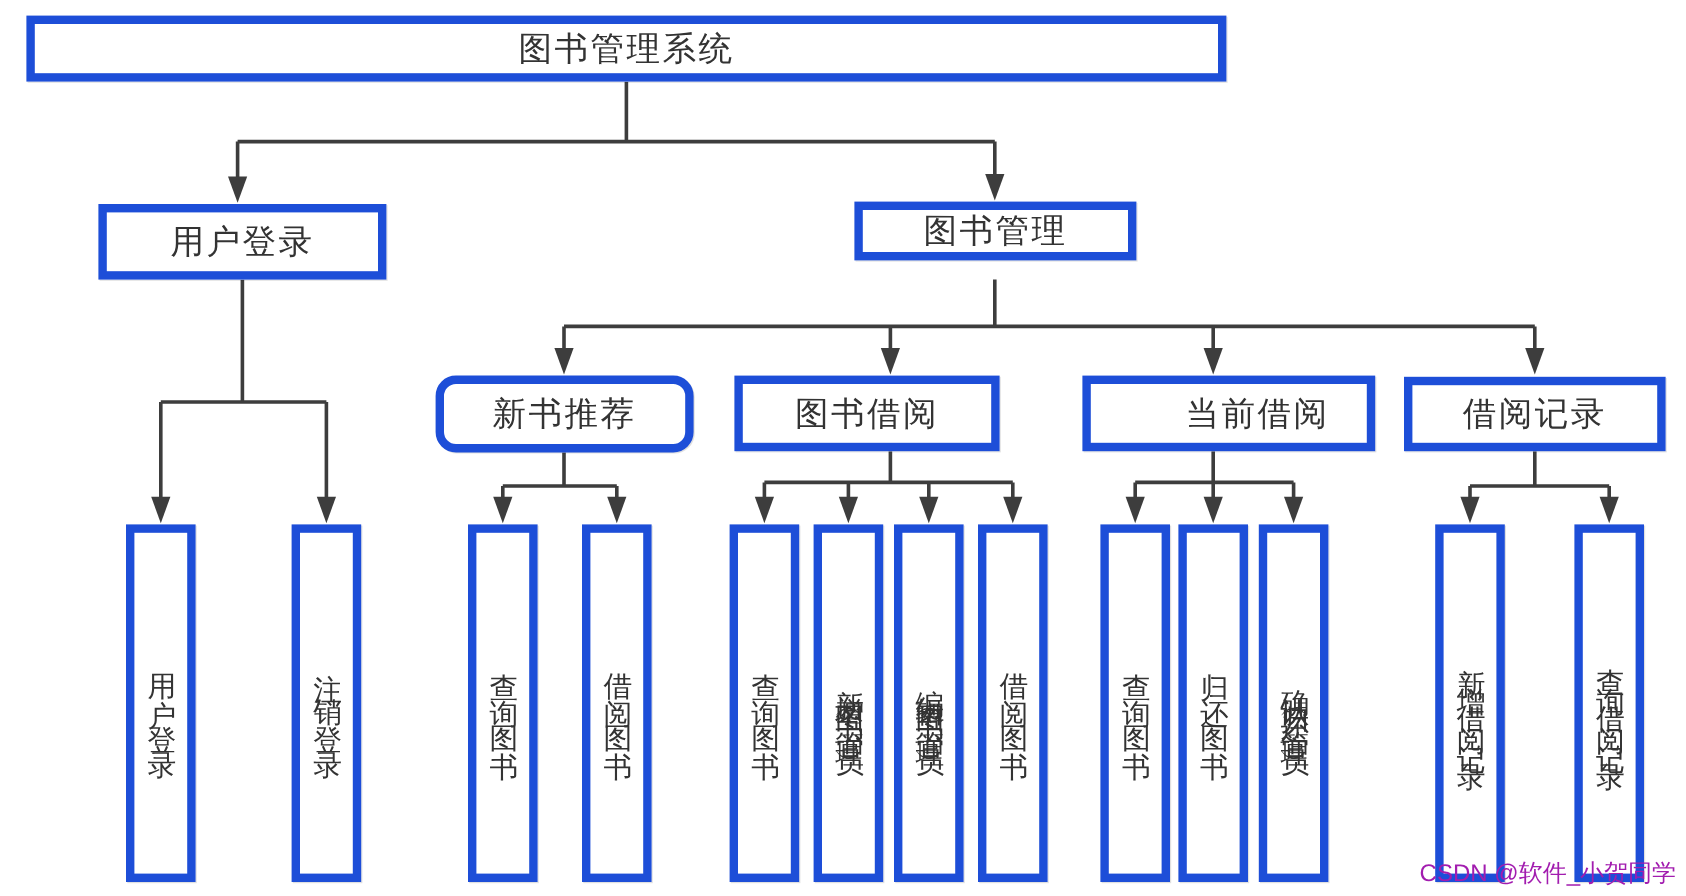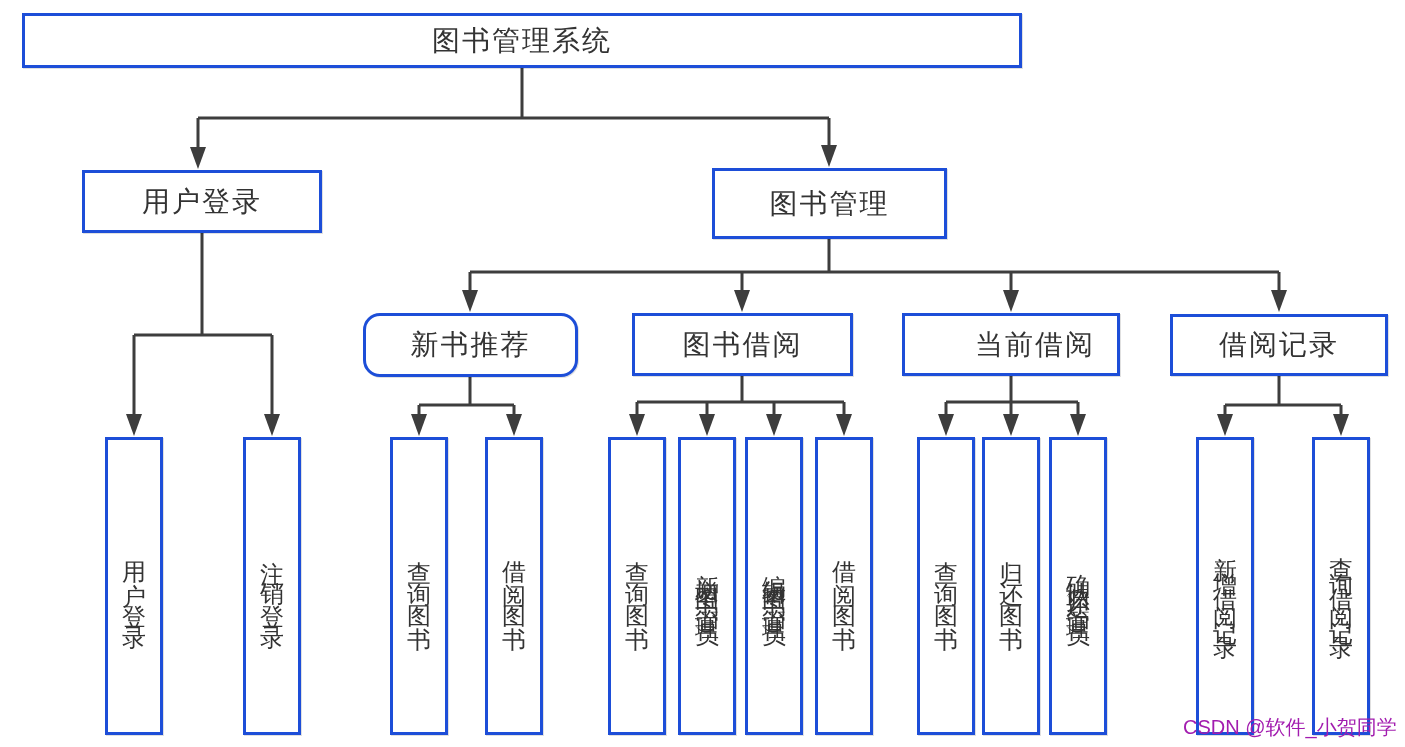--- a/index.html
+++ b/index.html
@@ -20,21 +20,21 @@
     position: absolute;
     left: 0;
     top: 0;
     width: 1405px;
     height: 747px;
     pointer-events: none;
   }
   .node {
     position: absolute;
     box-sizing: border-box;
-    border: 3px solid #1d4ed8;
+    border: 7px solid #1d4ed8;
     background: #ffffff;
     display: flex;
     align-items: center;
     justify-content: center;
     box-shadow: 1px 1px 0 rgba(0,0,0,0.12);
   }
   .h-label {
     color: #333333;
     font-size: 28px;
     letter-spacing: 2px;
@@ -48,24 +48,24 @@
     white-space: nowrap;
     line-height: 1;
   }
   .ls4 { letter-spacing: 22px; }
   .ls6 { letter-spacing: 16px; }
   .ls9 { letter-spacing: 7px; }
 
   
   .n-root    { left: 22px;   top: 13px;  width: 1000px; height: 55px; }
   .n-login   { left: 82px;   top: 170px; width: 240px;  height: 63px; }
-  .n-mgmt    { left: 712px;  top: 168px; width: 235px;  height: 71px; }
+  .n-mgmt    { left: 712px;  top: 168px; width: 235px;  height: 49px; }
   .n-newbook { left: 363px;  top: 313px; width: 215px;  height: 64px; border-radius: 17px; }
-  .n-borrow  { left: 632px;  top: 313px; width: 221px;  height: 63px; }
-  .n-current { left: 902px;  top: 313px; width: 218px;  height: 63px; padding-left: 48px; }
+  .n-borrow  { left: 612px;  top: 313px; width: 221px;  height: 63px; }
+  .n-current { left: 902px;  top: 313px; width: 244px;  height: 63px; padding-left: 48px; }
   .n-records { left: 1170px; top: 314px; width: 218px;  height: 62px; text-align: right; }
 
   .leaf { top: 437px; width: 58px; height: 298px; }
   .l-user-login { left: 105px; }
   .l-logout     { left: 243px; }
   .l-nb-query   { left: 390px; }
   .l-nb-borrow  { left: 485px; }
   .l-bb-query   { left: 608px; }
   .l-bb-add     { left: 678px; }
   .l-bb-edit    { left: 745px; }

